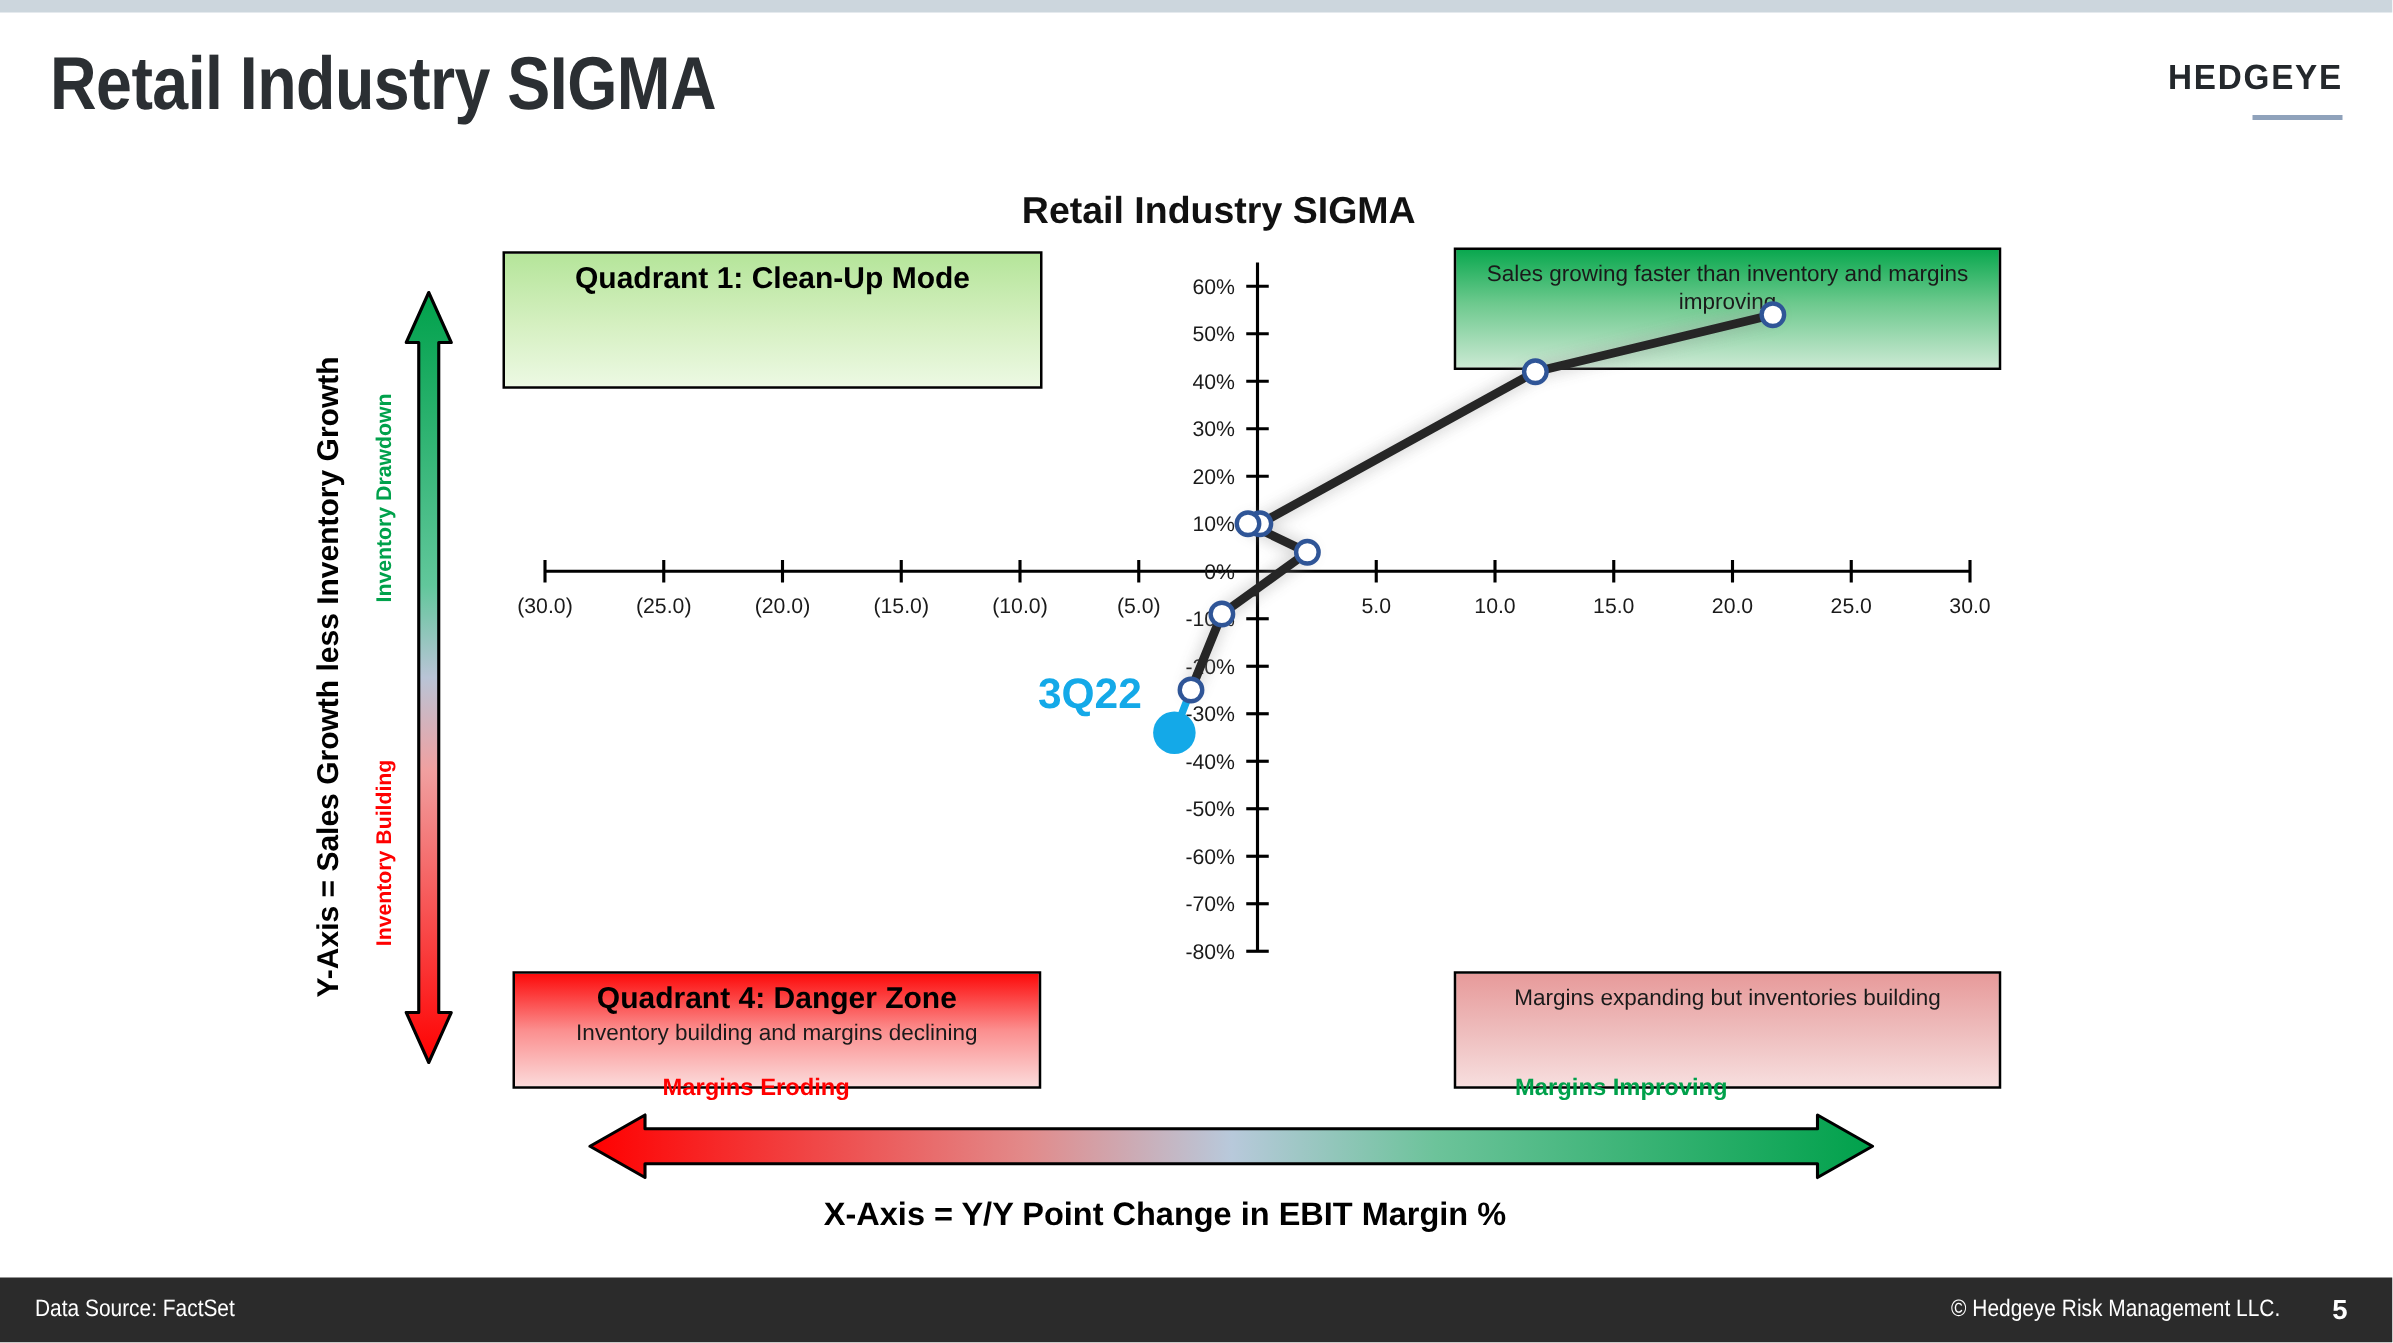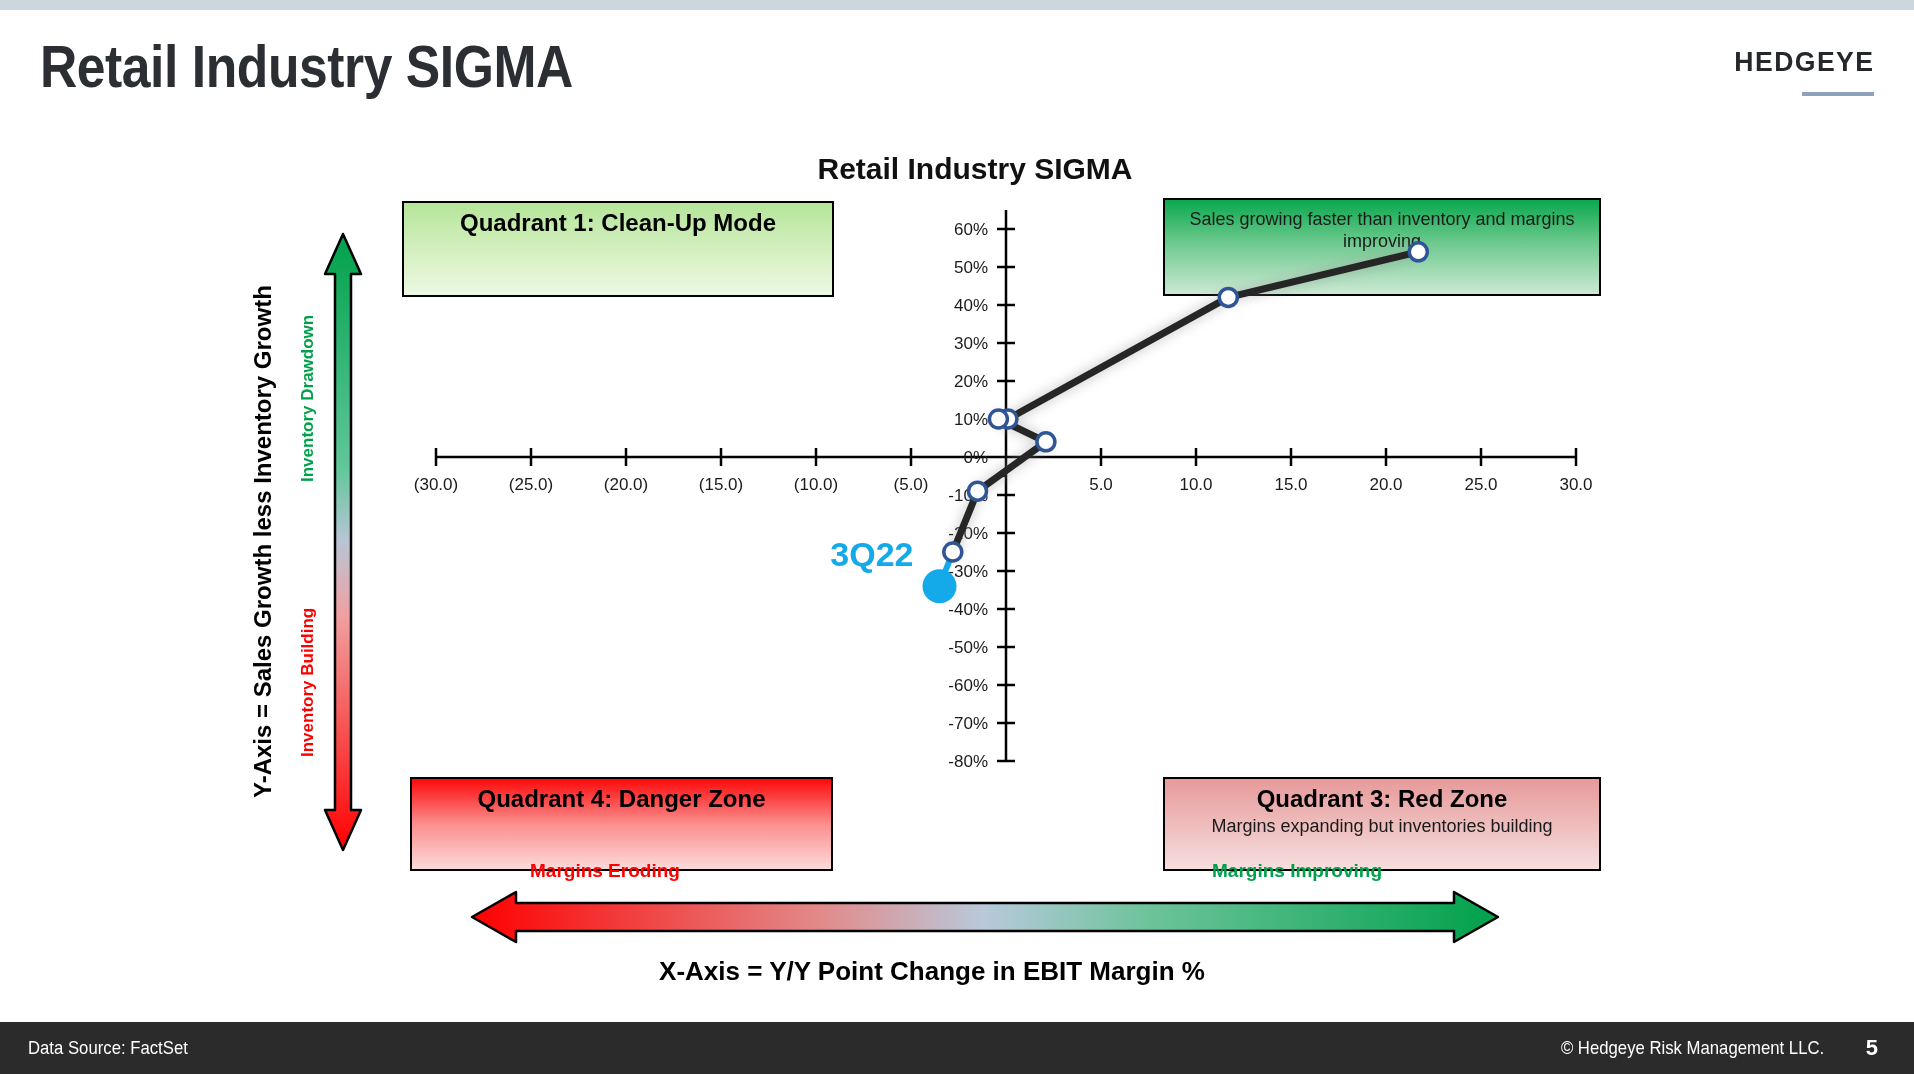--- a/index.html
+++ b/index.html
@@ -51,21 +51,21 @@
   }
 
   
   .qbox {
     position:absolute; border:2.5px solid #000;
     text-align:center; padding:6px 10px 10px;
   }
   .qbox .qtitle { font-size:24px; font-weight:bold; color:#000; line-height:1.15; }
   .qbox .qdesc  { font-size:18px; color:#1a1a1a; line-height:1.22; margin-top:3px; }
 
-  .q1 { left:402px; top:201px; width:432px; height:96px;
+  .q1 { left:402px; top:201px; width:432px; height:110px;
         background:linear-gradient(to bottom,#b5e59a 0%,#d6f0c2 55%,#ecf9e3 100%); }
   .q2 { left:1163px; top:198px; width:438px; height:98px;
         background:linear-gradient(to bottom,#0aa84f 0%,#6cc98d 45%,#cbe9d3 100%); }
   .q4 { left:410px; top:777px; width:423px; height:94px;
         background:linear-gradient(to bottom,#fd0a0a 0%,#fb8e8e 50%,#fbdada 100%); }
   .q3 { left:1163px; top:777px; width:438px; height:94px;
         background:linear-gradient(to bottom,#e79a9a 0%,#eebcbc 50%,#f7dede 100%); }
 
   
   .y-meta {
@@ -126,23 +126,23 @@
 <div class="chart-title">Retail Industry SIGMA</div>
 
 <div class="qbox q1">
   <div class="qtitle">Quadrant 1: Clean-Up Mode</div>
 </div>
 <div class="qbox q2">
   <div class="qdesc">Sales growing faster than inventory and margins improving</div>
 </div>
 <div class="qbox q4">
   <div class="qtitle">Quadrant 4: Danger Zone</div>
+  <div class="qdesc">Inventory building and margins declining</div>
 </div>
 <div class="qbox q3">
-  <div class="qtitle">Quadrant 3: Red Zone</div>
   <div class="qdesc">Margins expanding but inventories building</div>
 </div>
 
 <div class="y-meta">
   <div class="y-axis-caption">Y-Axis = Sales Growth less Inventory Growth</div>
   <svg class="y-arrow" viewBox="0 0 40 620" preserveAspectRatio="none">
     <defs>
       <linearGradient id="ygrad" x1="0" y1="0" x2="0" y2="1">
         <stop offset="0%" stop-color="#00a14b"></stop>
         <stop offset="38%" stop-color="#61c79b"></stop>

